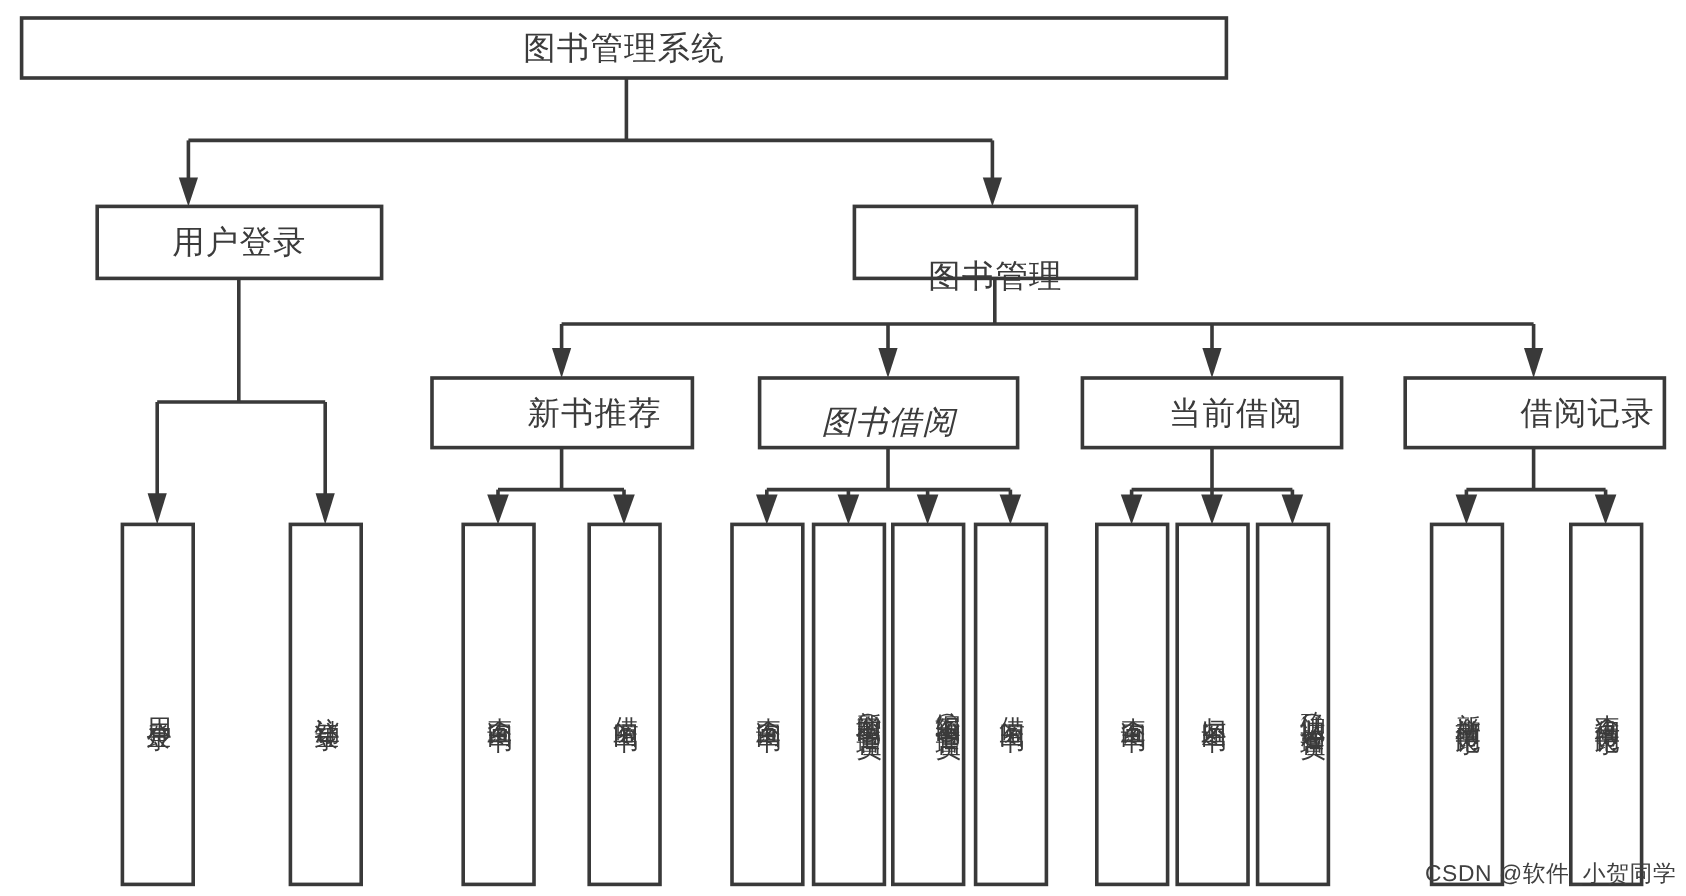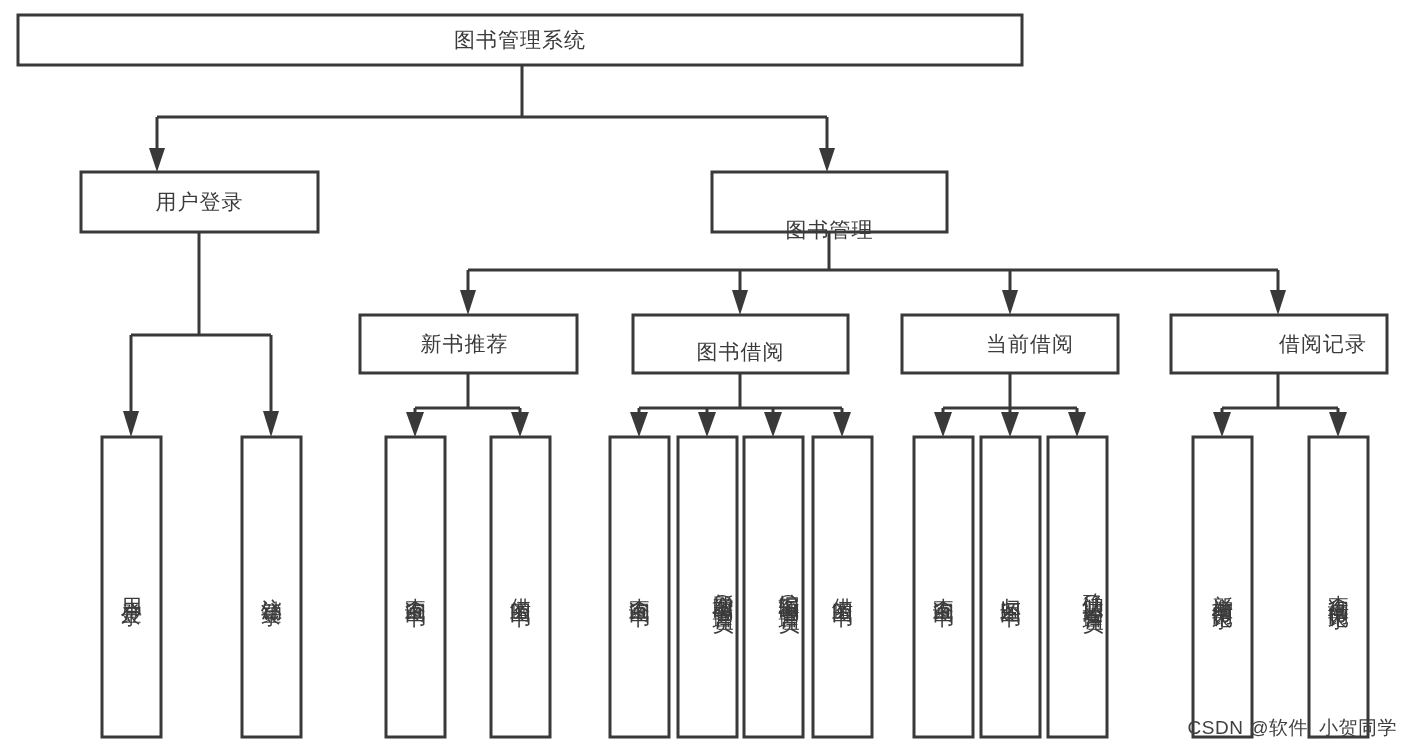--- a/index.html
+++ b/index.html
@@ -41,21 +41,21 @@
   .arrow-head {
     fill: #393939;
     stroke: none;
   }
   .node-label-h {
     position: absolute;
     display: flex;
     align-items: center;
     justify-content: center;
     color: #3b3b3b;
-    font-size: 21px;
+    font-size: 27px;
     letter-spacing: 1px;
     white-space: nowrap;
     pointer-events: none;
   }
   .node-label-v {
     position: absolute;
     display: flex;
     align-items: flex-start;
     justify-content: center;
     color: #3b3b3b;
@@ -175,22 +175,22 @@
 
     <rect class="box-rect" x="1193" y="437" width="59" height="300"></rect>
     <rect class="box-rect" x="1309" y="437" width="59" height="300"></rect>
   </svg>
 
   <div class="node-label-h" style="left:18px; top:15px; width:1004px; height:50px;">图书管理系统</div>
 
   <div class="node-label-h" style="left:81px; top:172px; width:237px; height:60px;">用户登录</div>
   <div class="node-label-h" style="left:712px; top:172px; width:235px; height:60px;margin-top:28px;">图书管理</div>
 
-  <div class="node-label-h" style="left:344px; top:315px; width:241px; height:58px;">新书推荐</div>
-  <div class="node-label-h" style="left:633px; top:315px; width:215px; height:73px;">图书借阅</div>
+  <div class="node-label-h" style="left:375px; top:315px; width:241px; height:58px;">新书推荐</div>
+  <div class="node-label-h" style="left:633px; top:315px; width:215px; height:73px;font-style:italic;">图书借阅</div>
   <div class="node-label-h" style="left:902px; top:315px; width:256px; height:58px;">当前借阅</div>
   <div class="node-label-h" style="left:1171px; top:315px; width:216px; height:58px;padding-left:44px;">借阅记录</div>
 
   <div class="node-label-v align-mid" style="left:102px; top:437px; width:59px; height:300px;">用户登录</div>
   <div class="node-label-v align-mid" style="left:242px; top:437px; width:59px; height:300px;">注销登录</div>
 
   <div class="node-label-v align-mid" style="left:386px; top:437px; width:59px; height:300px;">查询图书</div>
   <div class="node-label-v align-mid" style="left:491px; top:437px; width:59px; height:300px;">借阅图书</div>
 
   <div class="node-label-v align-mid" style="left:610px; top:437px; width:59px; height:300px;">查询图书</div>

